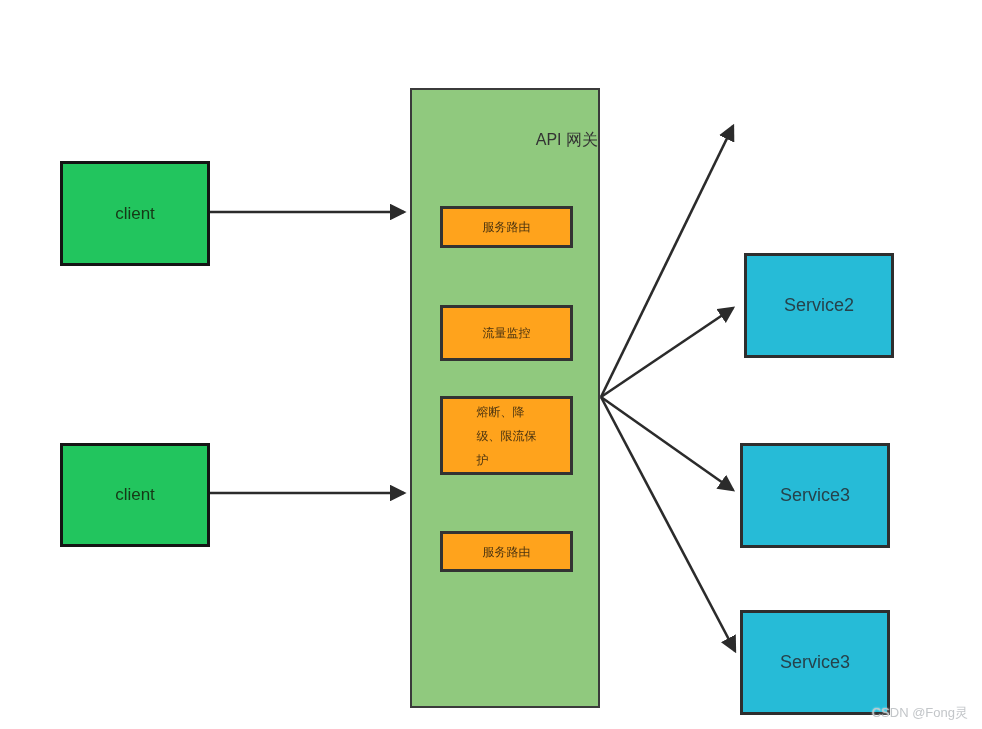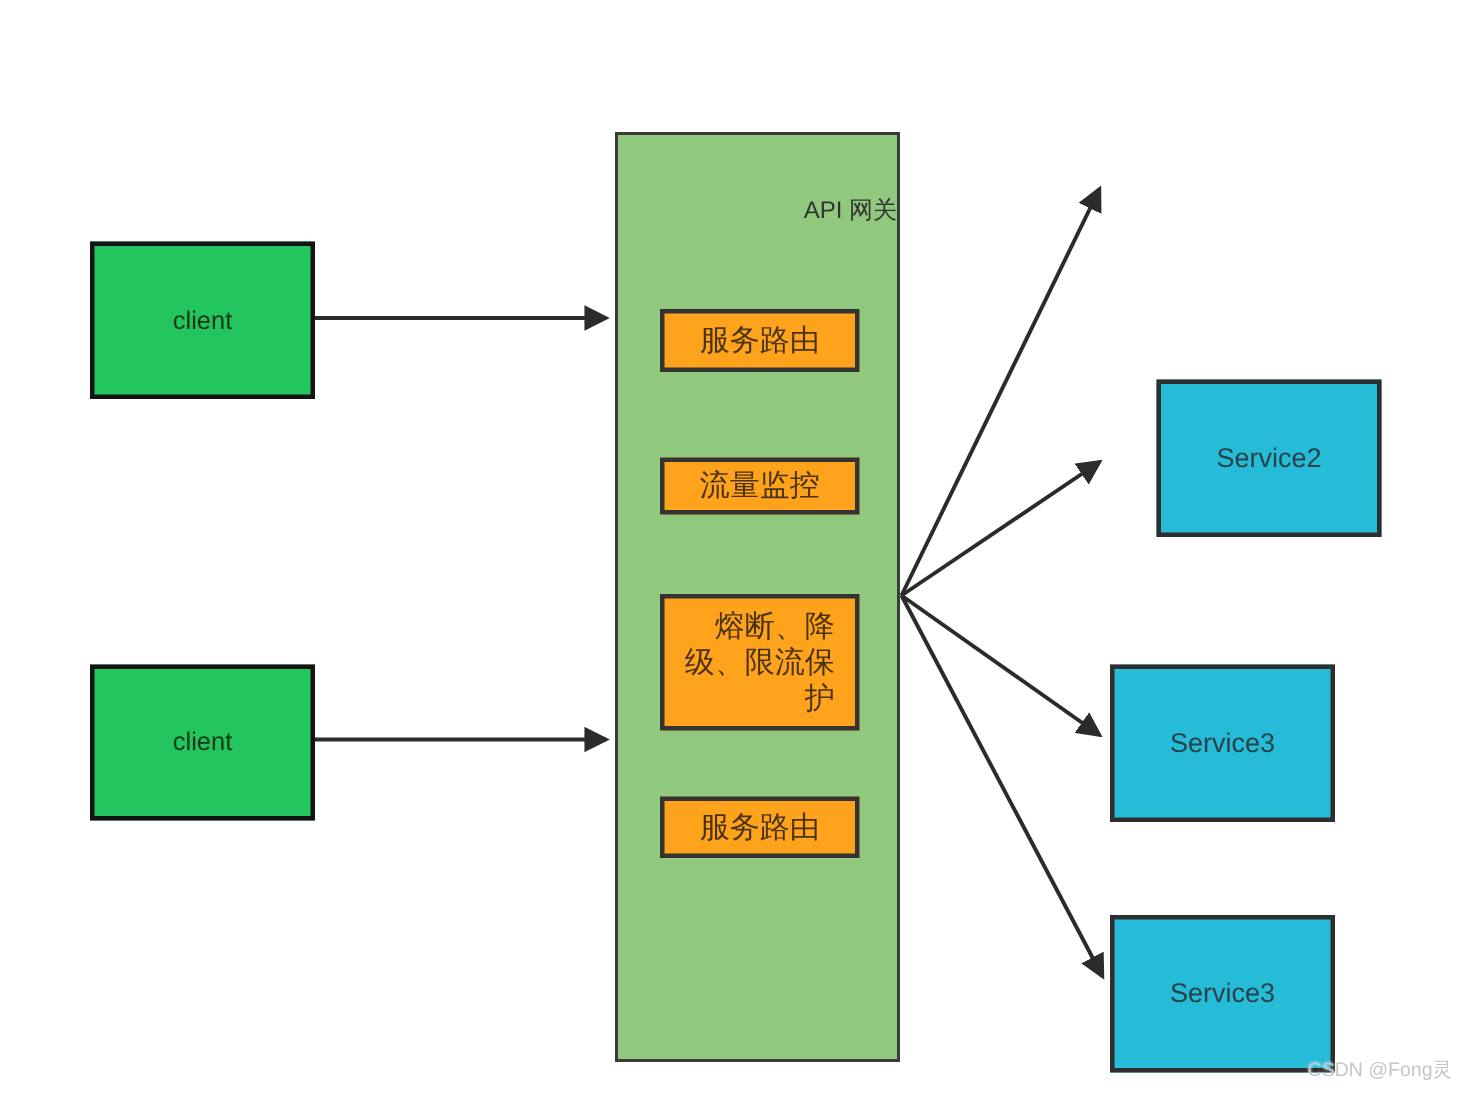--- a/index.html
+++ b/index.html
@@ -53,40 +53,40 @@
   .feature {
     position: absolute;
     left: 28px;
     width: 133px;
     background: #ffa31c;
     border: 3px solid #333333;
     box-sizing: border-box;
     display: flex;
     align-items: center;
     justify-content: center;
-    text-align: right;
-    font-size: 20px;
+    text-align: left;
+    font-size: 12px;
     line-height: 24px;
     color: #4a3310;
     white-space: pre-line;
   }
   .feature-1 { top: 116px; height: 42px; }
-  .feature-2 { top: 215px; height: 38px; }
-  .feature-3 { top: 306px; height: 91px; }
+  .feature-2 { top: 215px; height: 56px; }
+  .feature-3 { top: 306px; height: 79px; }
   .feature-4 { top: 441px; height: 41px; }
   .feature-5 { top: 539px; height: 41px; }
   .service {
     width: 150px; height: 105px;
     background: #26bbd7;
     border: 3px solid #2e2e2e;
     color: #26424b;
     font-size: 18px;
   }
   .service-1 { left: 740px; top: 63px; }
-  .service-2 { left: 771px; top: 253px; }
+  .service-2 { left: 744px; top: 253px; }
   .service-3 { left: 740px; top: 443px; }
   .service-4 { left: 740px; top: 610px; }
   .watermark {
     position: absolute;
     right: 14px; bottom: 7px;
     font-size: 13px;
     color: #c3c6c9;
     text-shadow: 0 0 2px #ffffff;
   }
 </style>

